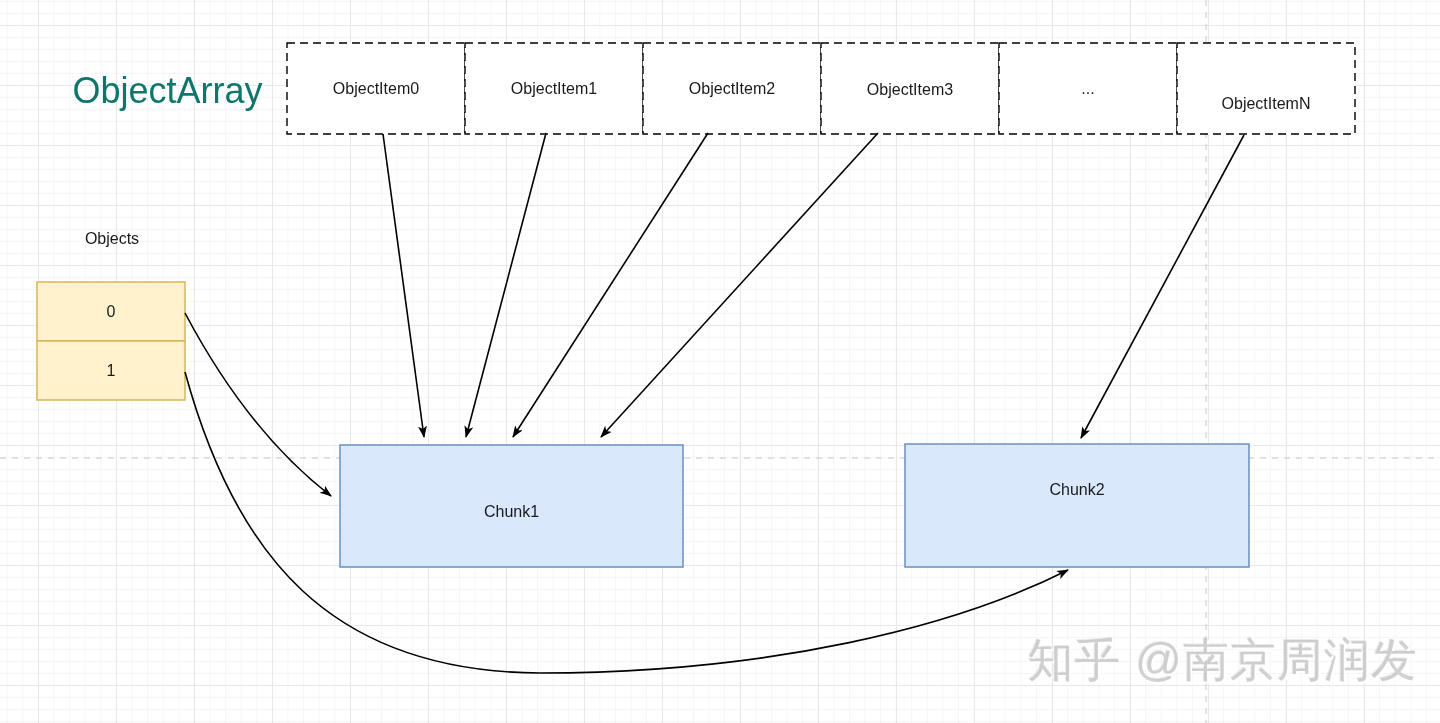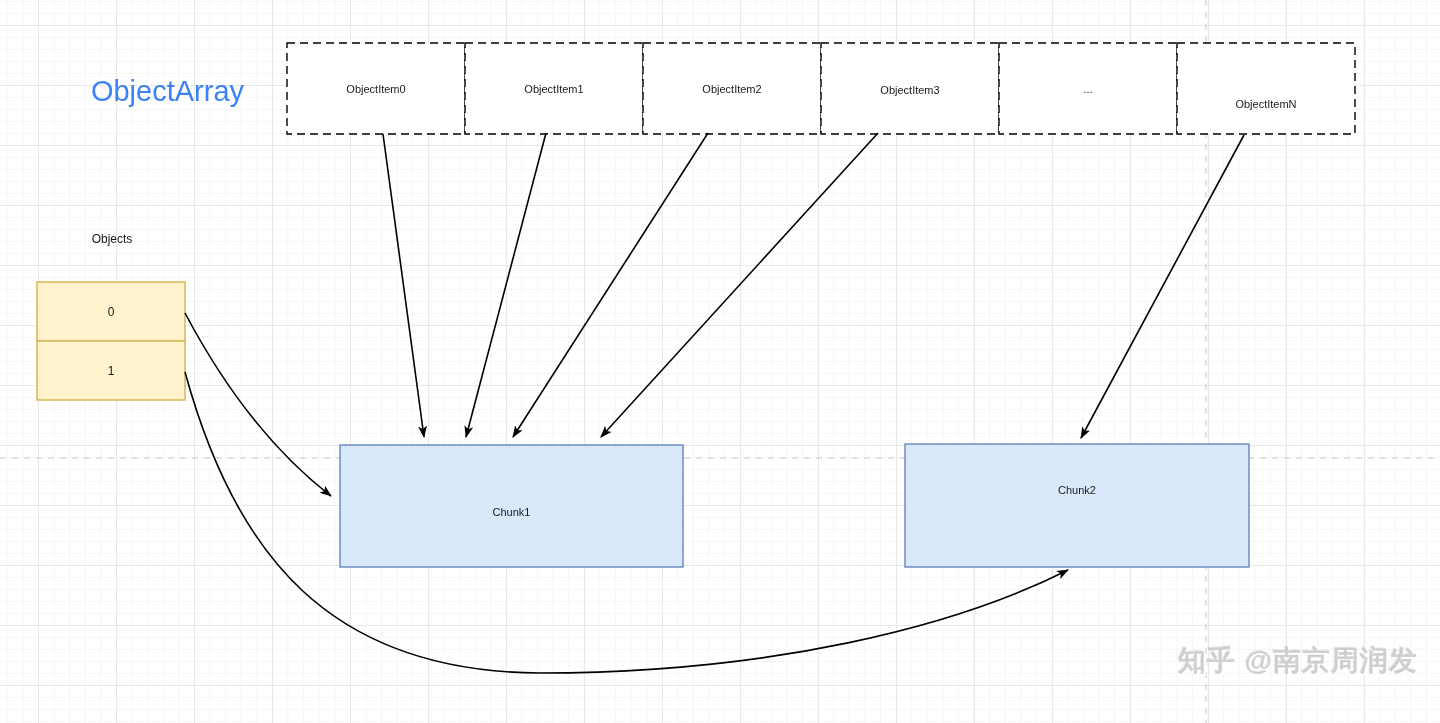--- a/index.html
+++ b/index.html
@@ -16,28 +16,28 @@
     background-position:38px 0, 0 25px, 6.8px 0, 0 1px;
   }
   svg.layer{position:absolute;left:0;top:0;width:1440px;height:723px;}
   .guide{stroke:#c9c9c9;stroke-width:1;stroke-dasharray:6 6;fill:none;}
   .item-box{stroke:#000000;stroke-width:1.4;stroke-dasharray:8 5;}
   .obj-cell{stroke:#d6b656;stroke-width:1.5;}
   .chunk-box{stroke:#6c8ebf;stroke-width:1.5;}
   .arrow{stroke:#000000;stroke-width:1.6;fill:none;}
   .lbl{
     position:absolute;display:flex;align-items:center;justify-content:center;
-    color:#1a1a1a;font-size:11px;text-align:center;white-space:nowrap;
+    color:#1a1a1a;font-size:16px;text-align:center;white-space:nowrap;
   }
-  .lbl-title{font-size:29px;color:#3b82f6;}
-  .lbl-small{font-size:12px;}
+  .lbl-title{font-size:36px;color:#0f766e;}
+  .lbl-small{font-size:16px;}
   .watermark{
     position:absolute;left:1048px;top:633px;width:370px;height:56px;
     display:flex;align-items:center;justify-content:flex-end;
-    font-size:28px;font-weight:bold;color:rgba(198,198,198,0.8);
+    font-size:46px;font-weight:normal;color:rgba(198,198,198,0.8);
     text-shadow:2px 2px 0 rgba(255,255,255,0.95), -1px -1px 0 rgba(170,170,170,0.25);
     letter-spacing:1px;white-space:nowrap;
   }
 </style>
 </head>
 <body>
 
 <svg class="layer" viewBox="0 0 1440 723">
   <defs>
     <marker id="arrowhead" markerWidth="13" markerHeight="10" refX="11" refY="4.5" orient="auto" markerUnits="userSpaceOnUse">

